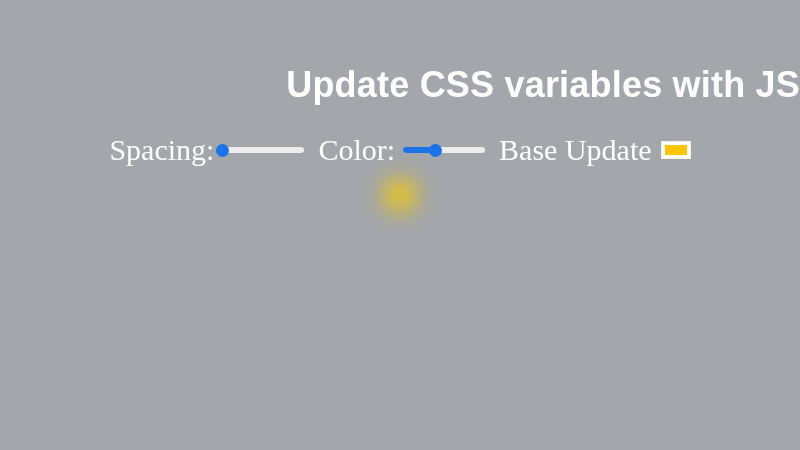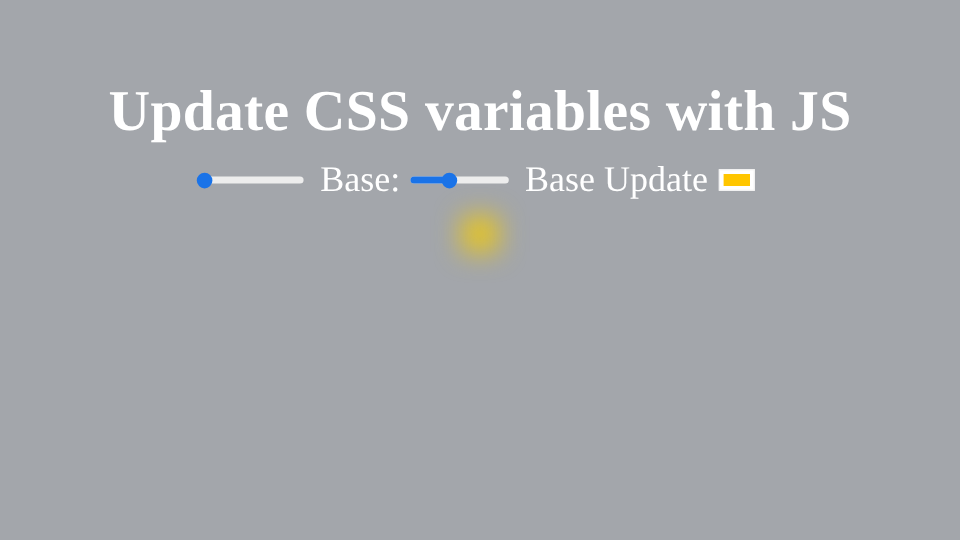--- a/index.html
+++ b/index.html
@@ -23,25 +23,25 @@
     box-sizing: border-box;
     overflow: hidden;
   }
 
   
   .page-title {
     position: absolute;
     left: 0;
     right: 0;
     top: 38px;
-    text-align: center;
+    text-align: right;
     color: #ffffff;
-    font-family: Liberation Serif, serif;
+    font-family: Liberation Sans, sans-serif;
     font-weight: bold;
-    font-size: 48px;
+    font-size: 36px;
     line-height: 46px;
     letter-spacing: 0.2px;
     white-space: nowrap;
     user-select: none;
   }
 
   
   .controls {
     position: absolute;
     left: 0;
@@ -159,28 +159,29 @@
 </style>
 </head>
 <body>
 
 <div id="page" style="background: rgb(163, 166, 171);">
 
   <h1 class="page-title">Update CSS variables with JS</h1>
 
   <div class="controls">
 
+    <span class="control-label label-spacing">Spacing:</span>
 
     <span class="slider">
       <span class="track"></span>
       <span class="track-fill" id="spacing-fill" style="width: 0%; background: rgb(26, 115, 232);"></span>
       <span class="thumb" id="spacing-thumb" style="left: 0%; background: rgb(26, 115, 232);"></span>
     </span>
 
-    <span class="control-label label-blur">Base:</span>
+    <span class="control-label label-blur">Color:</span>
 
     <span class="slider">
       <span class="track"></span>
       <span class="track-fill" id="blur-fill" style="width: 40%; background: rgb(26, 115, 232);"></span>
       <span class="thumb" id="blur-thumb" style="left: 40%; background: rgb(26, 115, 232);"></span>
     </span>
 
     <span class="control-label label-color">Base Update</span>
 
     <span class="color-swatch">

